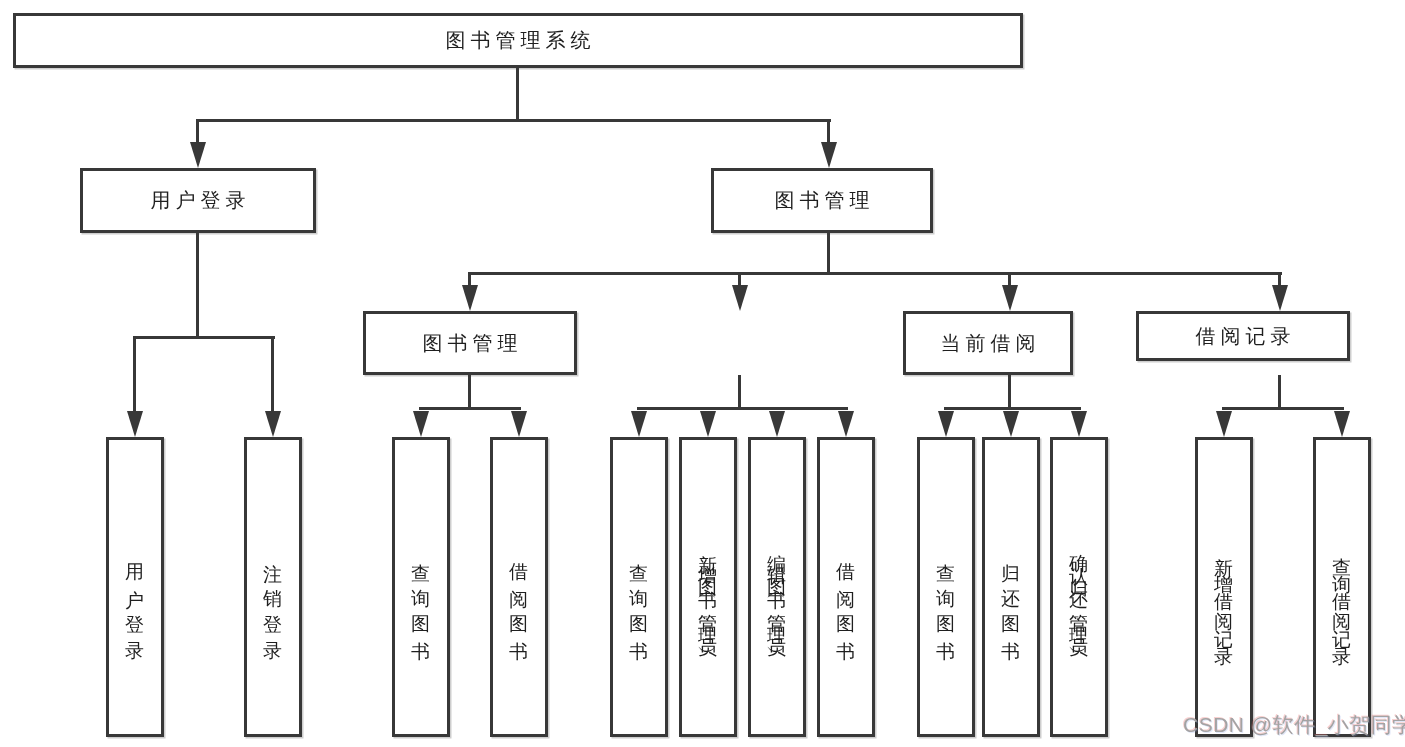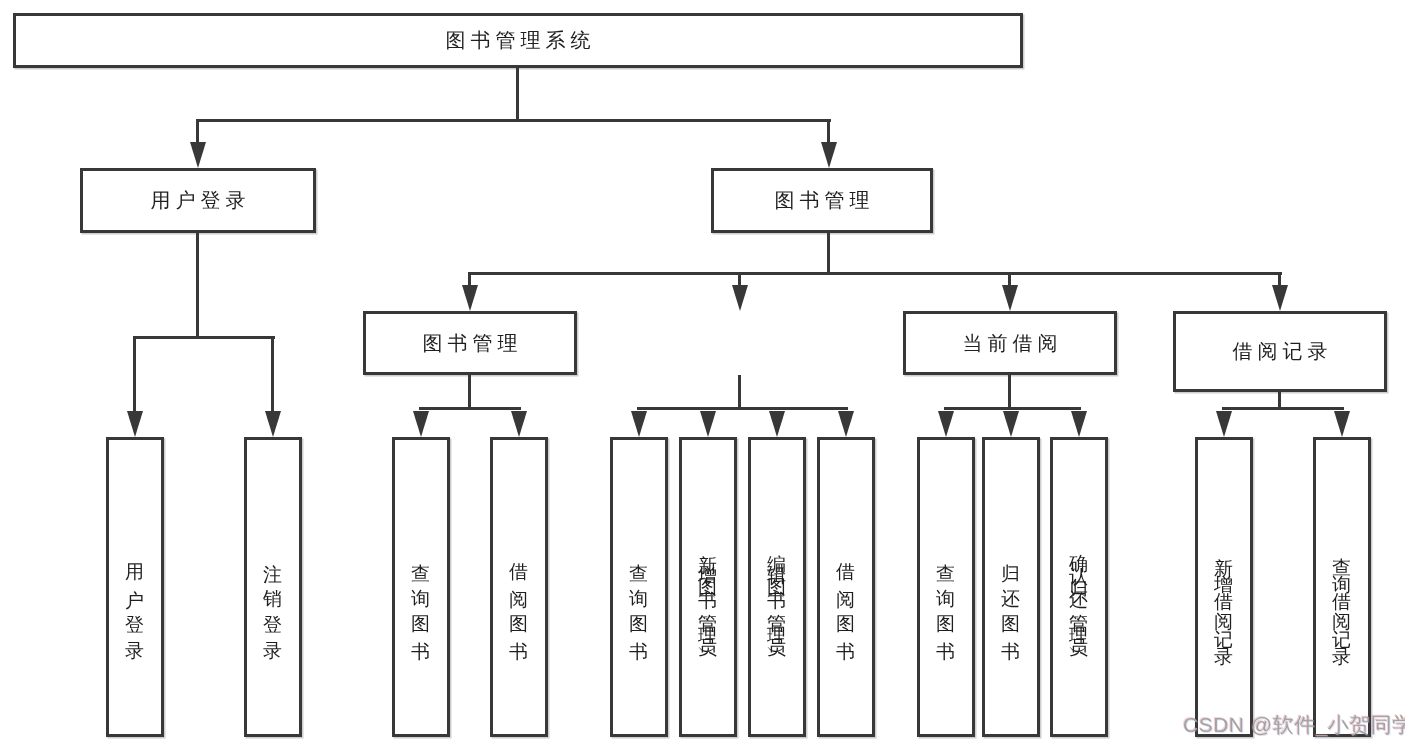--- a/index.html
+++ b/index.html
@@ -94,24 +94,24 @@
   <div class="node" style="left:80px;top:168px;width:236px;height:65px">
     <span class="h-label">用户登录</span>
   </div>
   <div class="node" style="left:711px;top:168px;width:222px;height:65px">
     <span class="h-label">图书管理</span>
   </div>
 
   <div class="node" style="left:363px;top:311px;width:214px;height:64px">
     <span class="h-label">图书管理</span>
   </div>
-  <div class="node" style="left:903px;top:311px;width:214px;height:64px">
+  <div class="node" style="left:903px;top:311px;width:170px;height:64px">
     <span class="h-label">当前借阅</span>
   </div>
-  <div class="node" style="left:1173px;top:311px;width:214px;height:81px">
+  <div class="node" style="left:1136px;top:311px;width:214px;height:50px">
     <span class="h-label">借阅记录</span>
   </div>
 
   <div class="leaf" style="left:106px">
     <span class="v-label" style="letter-spacing: 26px; padding-top: 26px;">用户登录</span>
   </div>
   <div class="leaf" style="left:244px">
     <span class="v-label" style="letter-spacing: 26px; padding-top: 26px;">注销登录</span>
   </div>
 

